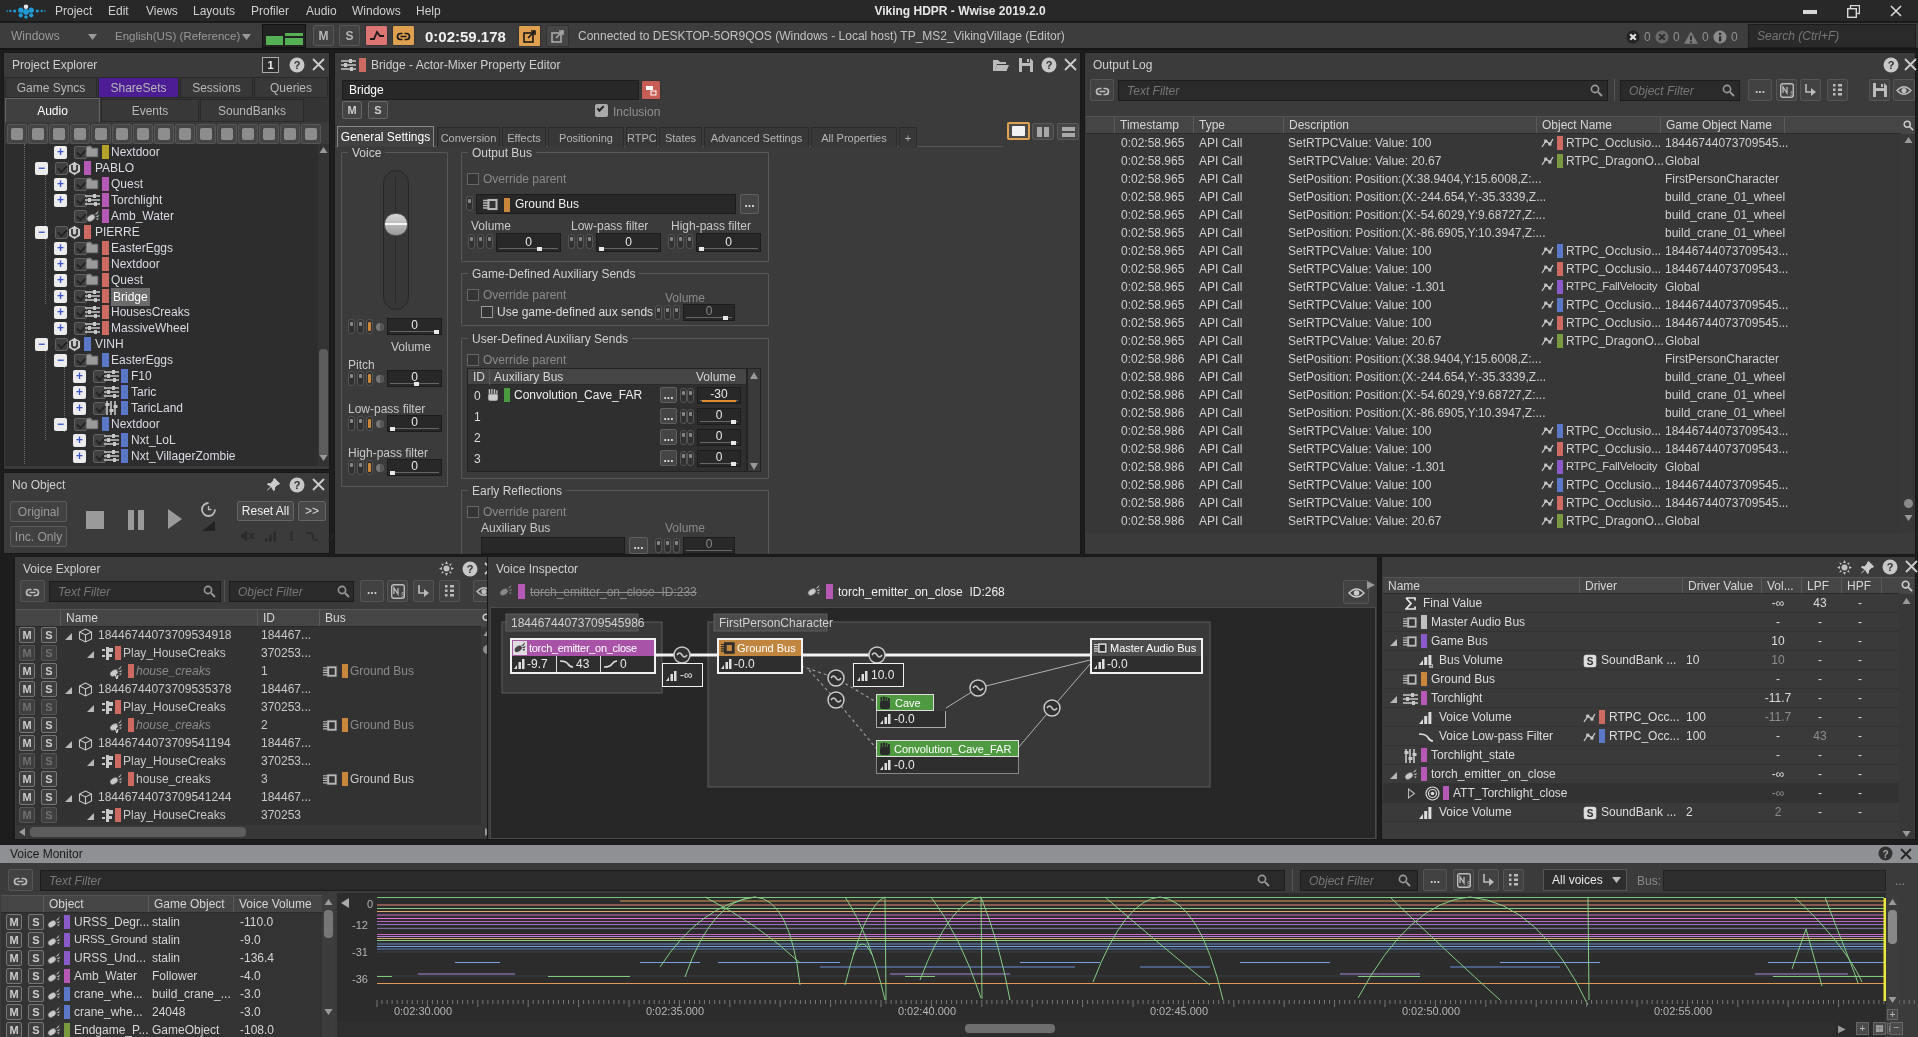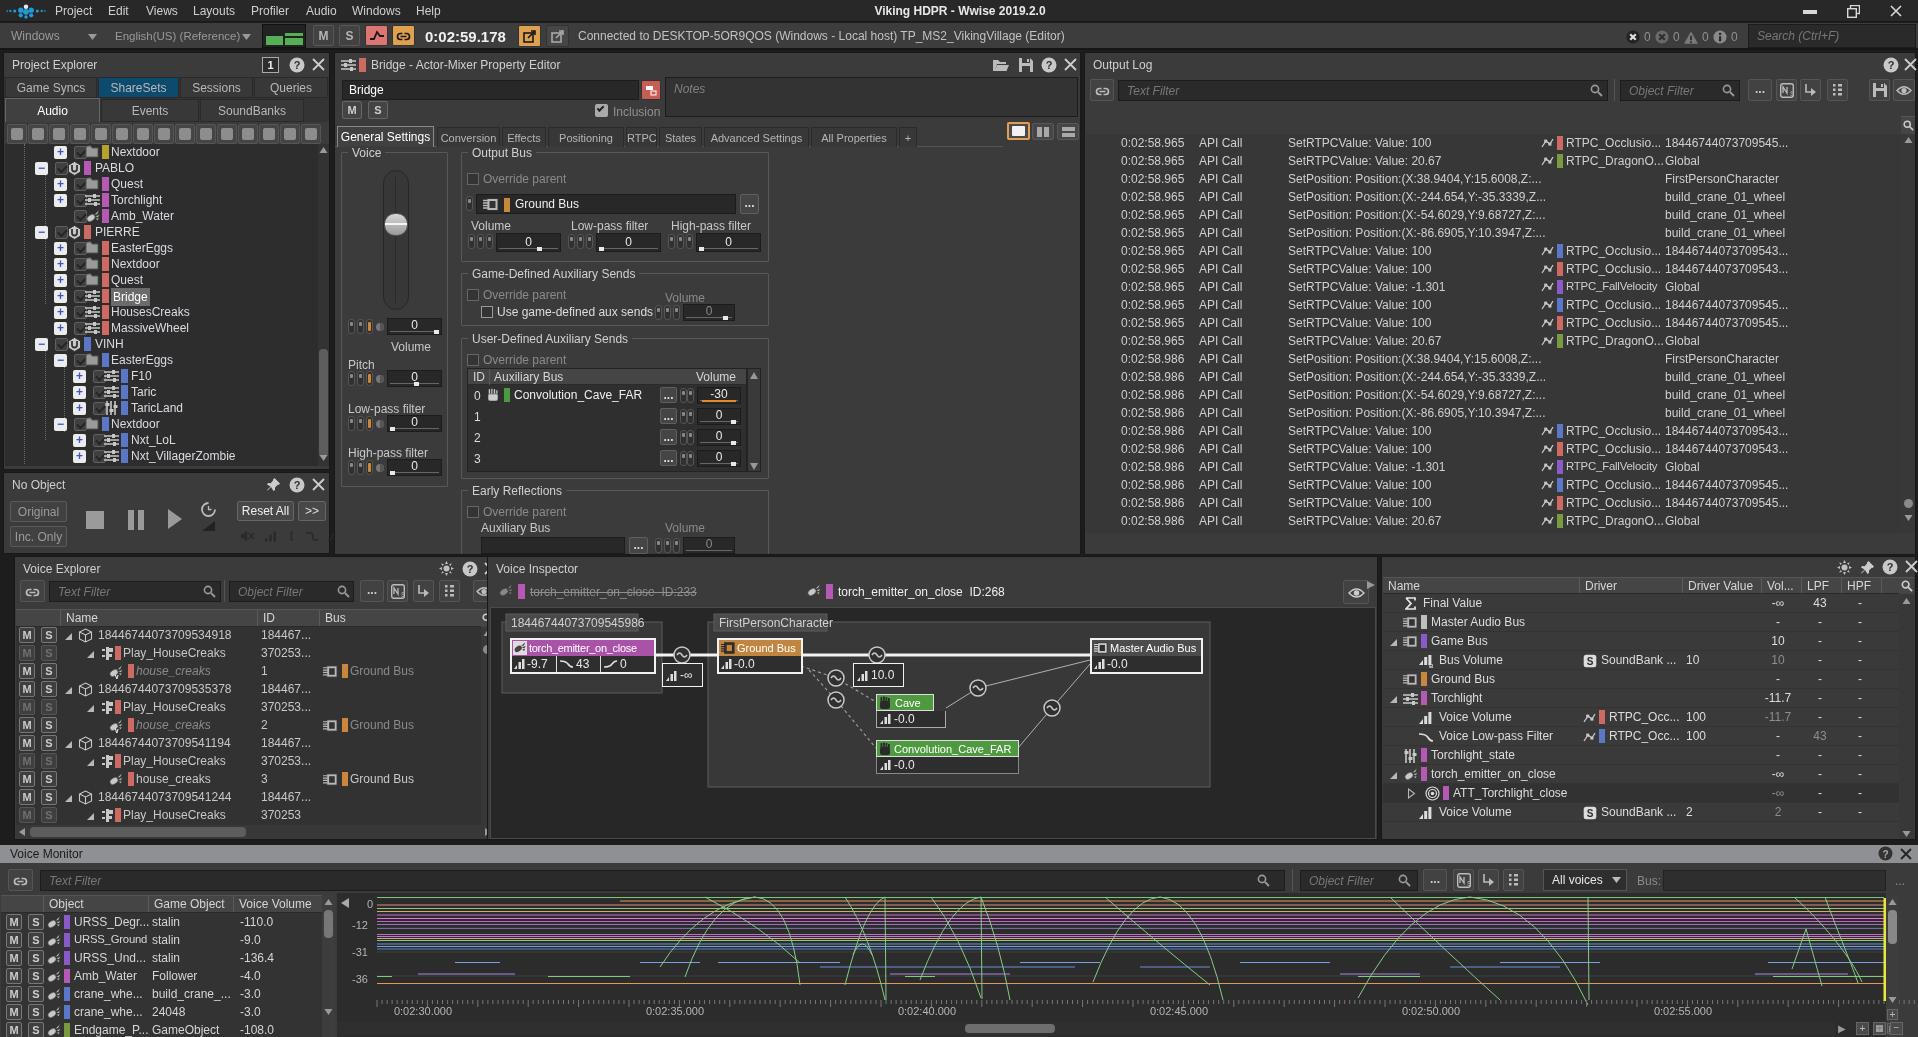--- a/index.html
+++ b/index.html
@@ -166,21 +166,21 @@
   <svg class="abs" style="left:285px;top:4px" width="16" height="16" viewBox="0 0 16 16">
       <circle cx="8" cy="8" r="7.5" fill="#c8c8c8"></circle>
       <text x="8" y="12" font-size="11" font-weight="bold" text-anchor="middle" fill="#2e2e2e" font-family="Liberation Sans">?</text>
     </svg>
   <svg class="abs" style="left:308px;top:5px" width="13" height="13" viewBox="0 0 13 13">
       <path d="M1 1 L12 12 M12 1 L1 12" stroke="#ccc" stroke-width="1.8"></path>
     </svg>
 
   <div class="abs" style="left:0;top:24px;width:325px;height:21px;background:#343434">
     <div class="abs tabtxt" style="left:1px;top:0;width:92px;height:21px;line-height:21px;background:#383838;border:1px solid #2a2a2a;color:#b8b8b8">Game Syncs</div>
-    <div class="abs tabtxt" style="left:94px;top:0;width:81px;height:21px;line-height:21px;background:#0c4a6e;border:1px solid #2a2a2a;color:#b8b8b8">ShareSets</div>
+    <div class="abs tabtxt" style="left:94px;top:0;width:81px;height:21px;line-height:21px;background:#4c1d95;border:1px solid #2a2a2a;color:#b8b8b8">ShareSets</div>
     <div class="abs tabtxt" style="left:176px;top:0;width:73px;height:21px;line-height:21px;background:#383838;border:1px solid #2a2a2a;color:#b8b8b8">Sessions</div>
     <div class="abs tabtxt" style="left:250px;top:0;width:74px;height:21px;line-height:21px;background:#383838;border:1px solid #2a2a2a;color:#b8b8b8">Queries</div>
   </div>
 
   <div class="abs" style="left:0;top:45px;width:325px;height:24px;background:#343434">
     <div class="abs tabtxt" style="left:1px;top:0;width:95px;height:24px;line-height:24px;background:#404040;border:1px solid #666;border-bottom:0;color:#fff">Audio</div>
     <div class="abs tabtxt" style="left:97px;top:1px;width:98px;height:23px;line-height:22px;background:#383838;border:1px solid #2a2a2a;color:#b8b8b8">Events</div>
     <div class="abs tabtxt" style="left:196px;top:1px;width:104px;height:23px;line-height:22px;background:#383838;border:1px solid #2a2a2a;color:#b8b8b8">SoundBanks</div>
   </div>
 
@@ -832,21 +832,20 @@
     </svg>
   <div class="field" style="left:7px;top:27px;width:297px;height:20px;line-height:18px;padding-left:6px;color:#fff">Bridge</div>
   <div class="abs" style="left:306px;top:27px;width:20px;height:20px;background:#c75e55;border:1px solid #333;border-radius:2px">
       <svg style="margin:4px auto 0" width="12" height="11" viewBox="0 0 12 11">
         <g fill="#fff">
           <rect x="1" y="1" width="7" height="4"></rect>
           <rect x="6" y="6" width="5" height="4" fill="none" stroke="#fff"></rect>
         </g>
       </svg>
     </div>
-  <div class="abs" style="left:330px;top:24px;width:413px;height:40px;background:#333;border:1px solid #1c1c1c;color:#808080;font-style:italic;padding:4px 0 0 8px">Notes</div>
   <div class="abs msb" style="left:7px;top:48px;position:absolute;width:20px;height:18px;line-height:17px">M</div>
   <div class="abs msb" style="left:33px;top:48px;position:absolute;width:20px;height:18px;line-height:17px">S</div>
   <div class="abs" style="left:260px;top:51px;width:13px;height:13px;background:#aaa;border-radius:2px">
       <div style="position:absolute;left:2px;top:2px;width:7px;height:4px;border-left:2px solid #222;border-bottom:2px solid #222;transform:rotate(-45deg)"></div>
     </div>
   <div class="abs" style="left:278px;top:52px;color:#909090">Inclusion</div>
 
   <div class="abs" style="left:0;top:73px;width:668px;height:21px;border-bottom:1px solid #555">
     <div class="abs tabtxt" style="left:2px;top:0;width:97px;height:21px;line-height:21px;background:#414141;border:1px solid #888;border-bottom:0;color:#fff">General Settings</div>
     <div class="abs tabtxt ptab" style="left:102px;width:63px">Conversion</div>
@@ -1122,20 +1121,29 @@
         <rect x="8" y="1" width="2" height="3" fill="#bbb"></rect>
         <rect x="3" y="8" width="8" height="6" fill="#424242"></rect>
       </svg>
     </div>
   <div class="ib" style="left:808px;top:26px;width:22px;height:22px">
       <svg style="margin:5px auto 0" width="16" height="11" viewBox="0 0 16 11">
         <path d="M1 5.5 Q8 -2 15 5.5 Q8 13 1 5.5 Z" fill="none" stroke="#bbb" stroke-width="1.4"></path>
         <circle cx="8" cy="5.5" r="2.6" fill="#bbb"></circle>
       </svg>
     </div>
+  <div class="thead" style="left:1px;top:63px;width:815px;height:18px">
+    <span class="th" style="left:0;width:28px;border-left:0"></span>
+    <span class="th" style="left:28px;width:79px">Timestamp</span>
+    <span class="th" style="left:107px;width:90px">Type</span>
+    <span class="th" style="left:197px;width:253px">Description</span>
+    <span class="th" style="left:450px;width:124px">Object Name</span>
+    <span class="th" style="left:574px;width:124px">Game Object Name</span>
+    <span class="th" style="left:698px;width:117px"></span>
+  </div>
   <div class="abs" style="left:816px;top:63px;width:14px;height:18px;background:#454545;border-top:1px solid #555">
       <svg style="margin:3px auto 0;display:block" width="11" height="11" viewBox="0 0 13 13">
         <circle cx="5" cy="5" r="3.6" fill="none" stroke="#ccc" stroke-width="1.8"></circle>
         <path d="M8 8 L12 12" stroke="#ccc" stroke-width="2"></path>
       </svg>
     </div>
   <div class="abs" style="left:1px;top:81px;width:815px;height:399px;background:#373737;overflow:hidden">
     <div class="abs clrow" style="top:0px">
         <span class="abs" style="left:35px;top:2px">0:02:58.965</span>
         <span class="abs" style="left:113px;top:2px">API Call</span>

